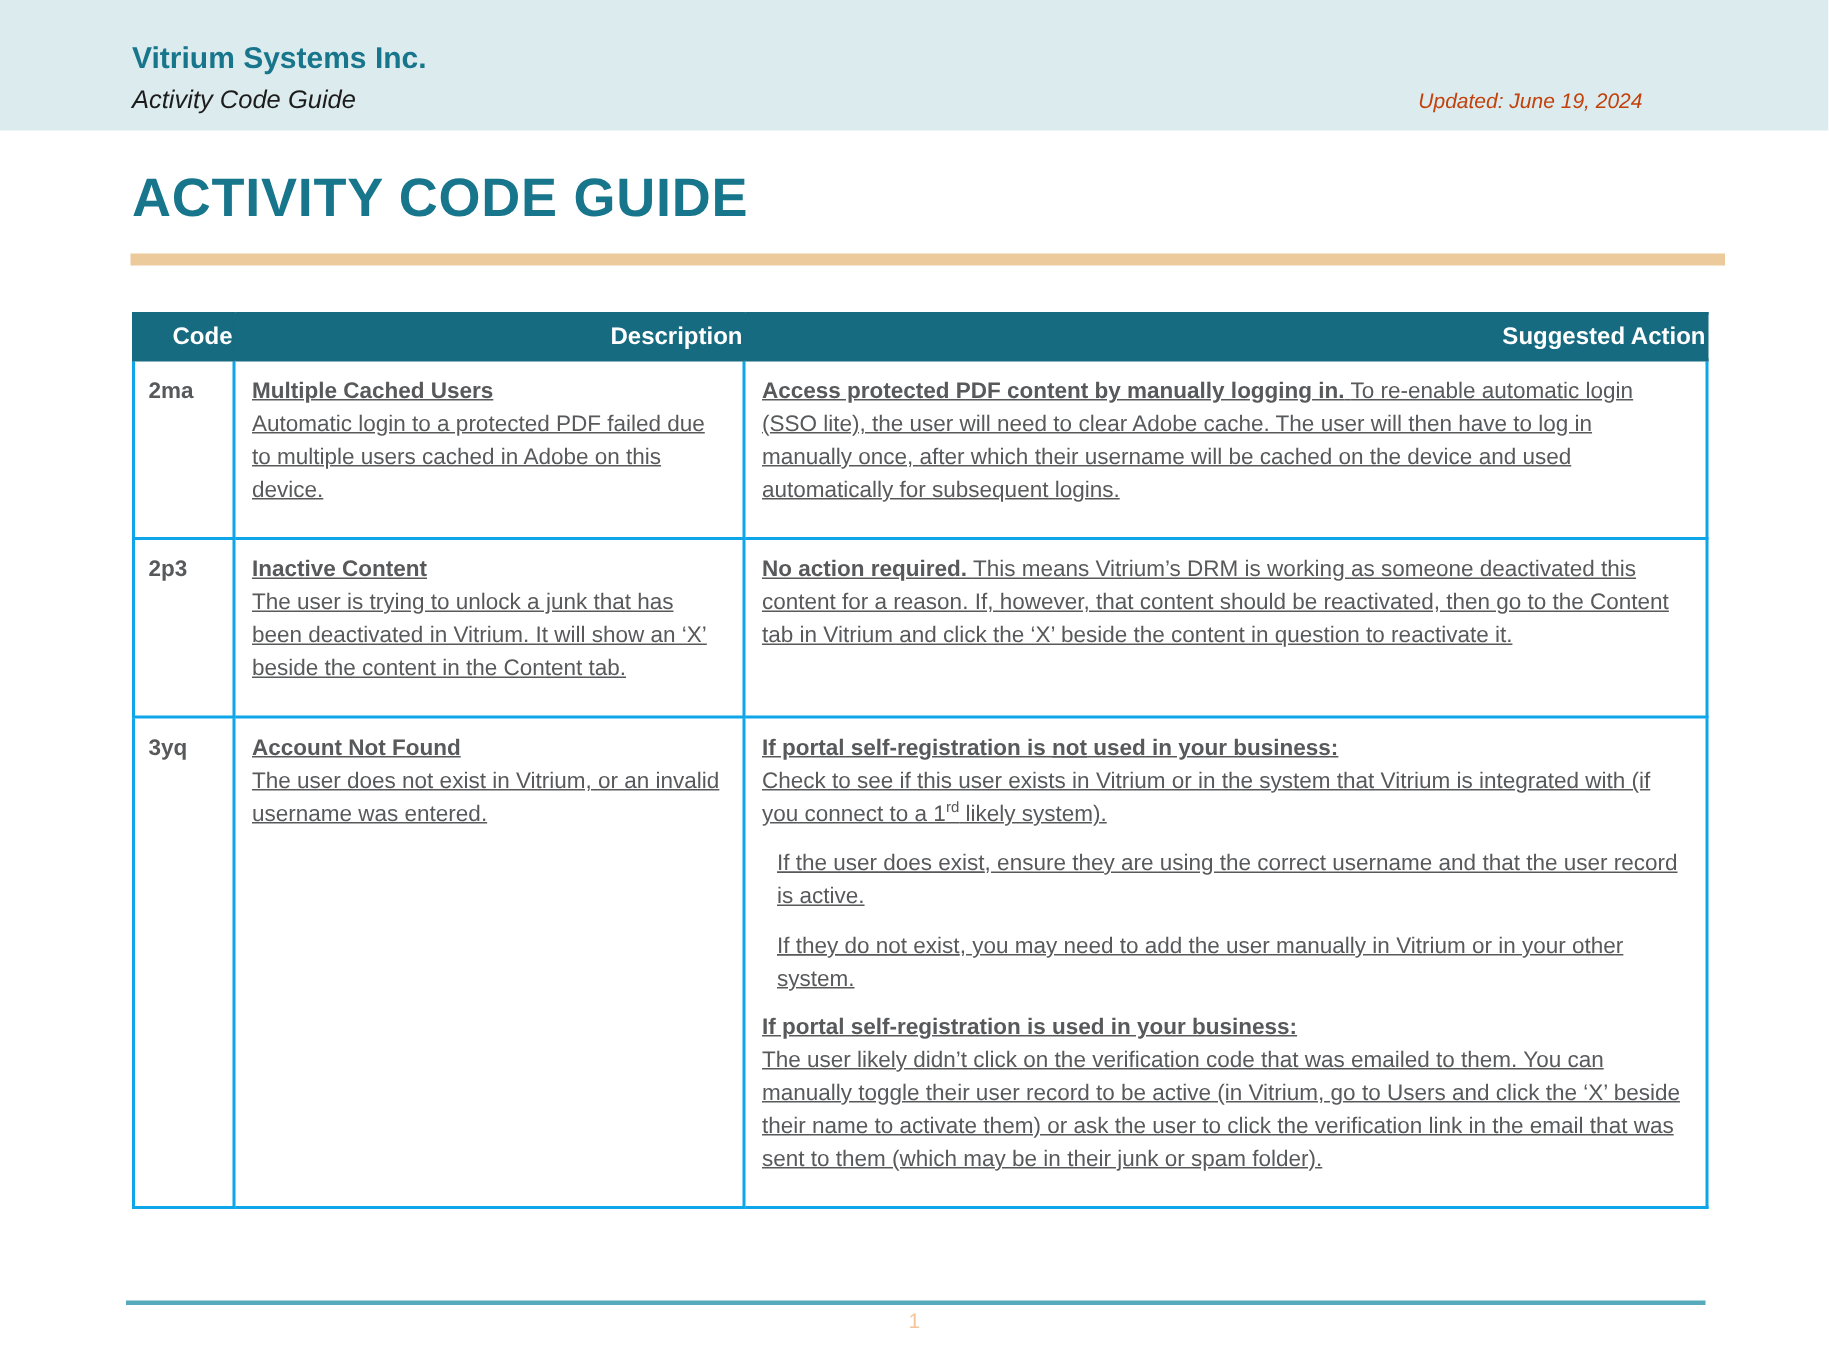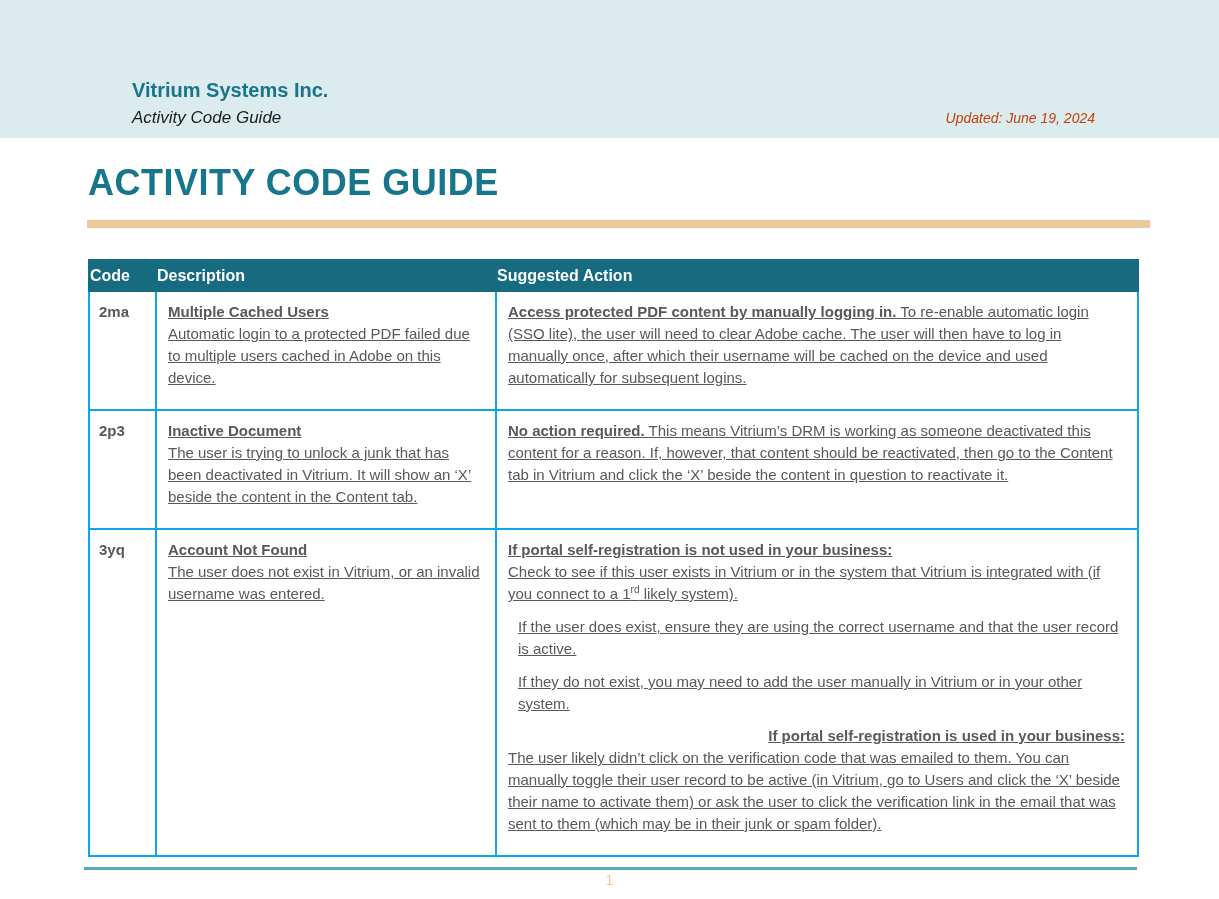--- a/index.html
+++ b/index.html
@@ -4,21 +4,21 @@
 <style>
   * { margin:0; padding:0; box-sizing:border-box; }
   html,body { background:#ffffff; }
   body {
     width:1219px; height:899px; position:relative; overflow:hidden;
     font-family:"Liberation Sans", sans-serif; color:#58595b;
   }
 
   
   .band {
-    height:138px; background:#dcebed; width:100%;padding-left:44px;
+    height:87px; background:#dcebed; width:100%;
   }
   .band-inner {
     height:100%; padding:36px 124px 10px 88px;
     display:flex; justify-content:space-between; align-items:flex-end;
   }
   .band-left { display:flex; flex-direction:column; }
   .company {
     color:#17758c; font-weight:bold; font-size:20px; margin-bottom:6px;
   }
   .subtitle {
@@ -42,32 +42,32 @@
   
   table.codes {
     margin-top:31px; border-collapse:collapse; table-layout:fixed;
     width:1049px;
   }
   col.c-code { width:67px; }
   col.c-desc { width:340px; }
   col.c-action { width:642px; }
   th {
     background:#166b80; color:#ffffff; font-weight:bold; font-size:16px;
-    height:31px; text-align:left; border:2px solid #166b80;
+    height:31px; text-align:right; border:2px solid #166b80;
   }
   td {
     border:2px solid #0ea5e9; vertical-align:top;
     font-size:15px; line-height:22px; color:#58595b;
     padding:9px 12px 20px 11px;
   }
   td.code-cell { font-weight:bold; padding-left:9px; }
   .b { font-weight:bold; }
   .u { text-decoration:underline;text-align:right; }
   td p { margin:0;text-decoration:underline; }
-  td .block { margin-top:10px;text-align:right; }
+  td .block { margin-top:10px; }
   td .indent { margin-left:10px; margin-top:11px; }
   sup { font-size:10px; vertical-align:super; line-height:0; }
 
   
   .footer-rule {
     position:absolute; left:84px; top:867px; width:1053px; height:3px;
     background:#57aabb;
   }
   .page-number {
     position:absolute; left:0; top:872px; width:100%;
@@ -115,21 +115,21 @@
             <p>Automatic login to a protected PDF failed due to multiple users cached in Adobe on this device.</p>
           </td>
           <td>
             <p><span class="b">Access protected PDF content by manually logging in.</span> <span>To re-enable automatic login (SSO lite), the user will need to clear Adobe cache. The user will then have to log in manually once, after which their username will be cached on the device and used automatically for subsequent logins.</span></p>
           </td>
         </tr>
 
         <tr>
           <td class="code-cell">2p3</td>
           <td>
-            <p class="b">Inactive Document</p>
+            <p class="b">Inactive Content</p>
             <p>The user is trying to unlock a junk that has been deactivated in Vitrium. It will show an ‘X’ beside the content in the Content tab.</p>
           </td>
           <td>
             <p><span class="b">No action required.</span> <span>This means Vitrium’s DRM is working as someone deactivated this content for a reason. If, however, that content should be reactivated, then go to the Content tab in Vitrium and click the ‘X’ beside the content in question to reactivate it.</span></p>
           </td>
         </tr>
 
         <tr>
           <td class="code-cell">3yq</td>
           <td>

